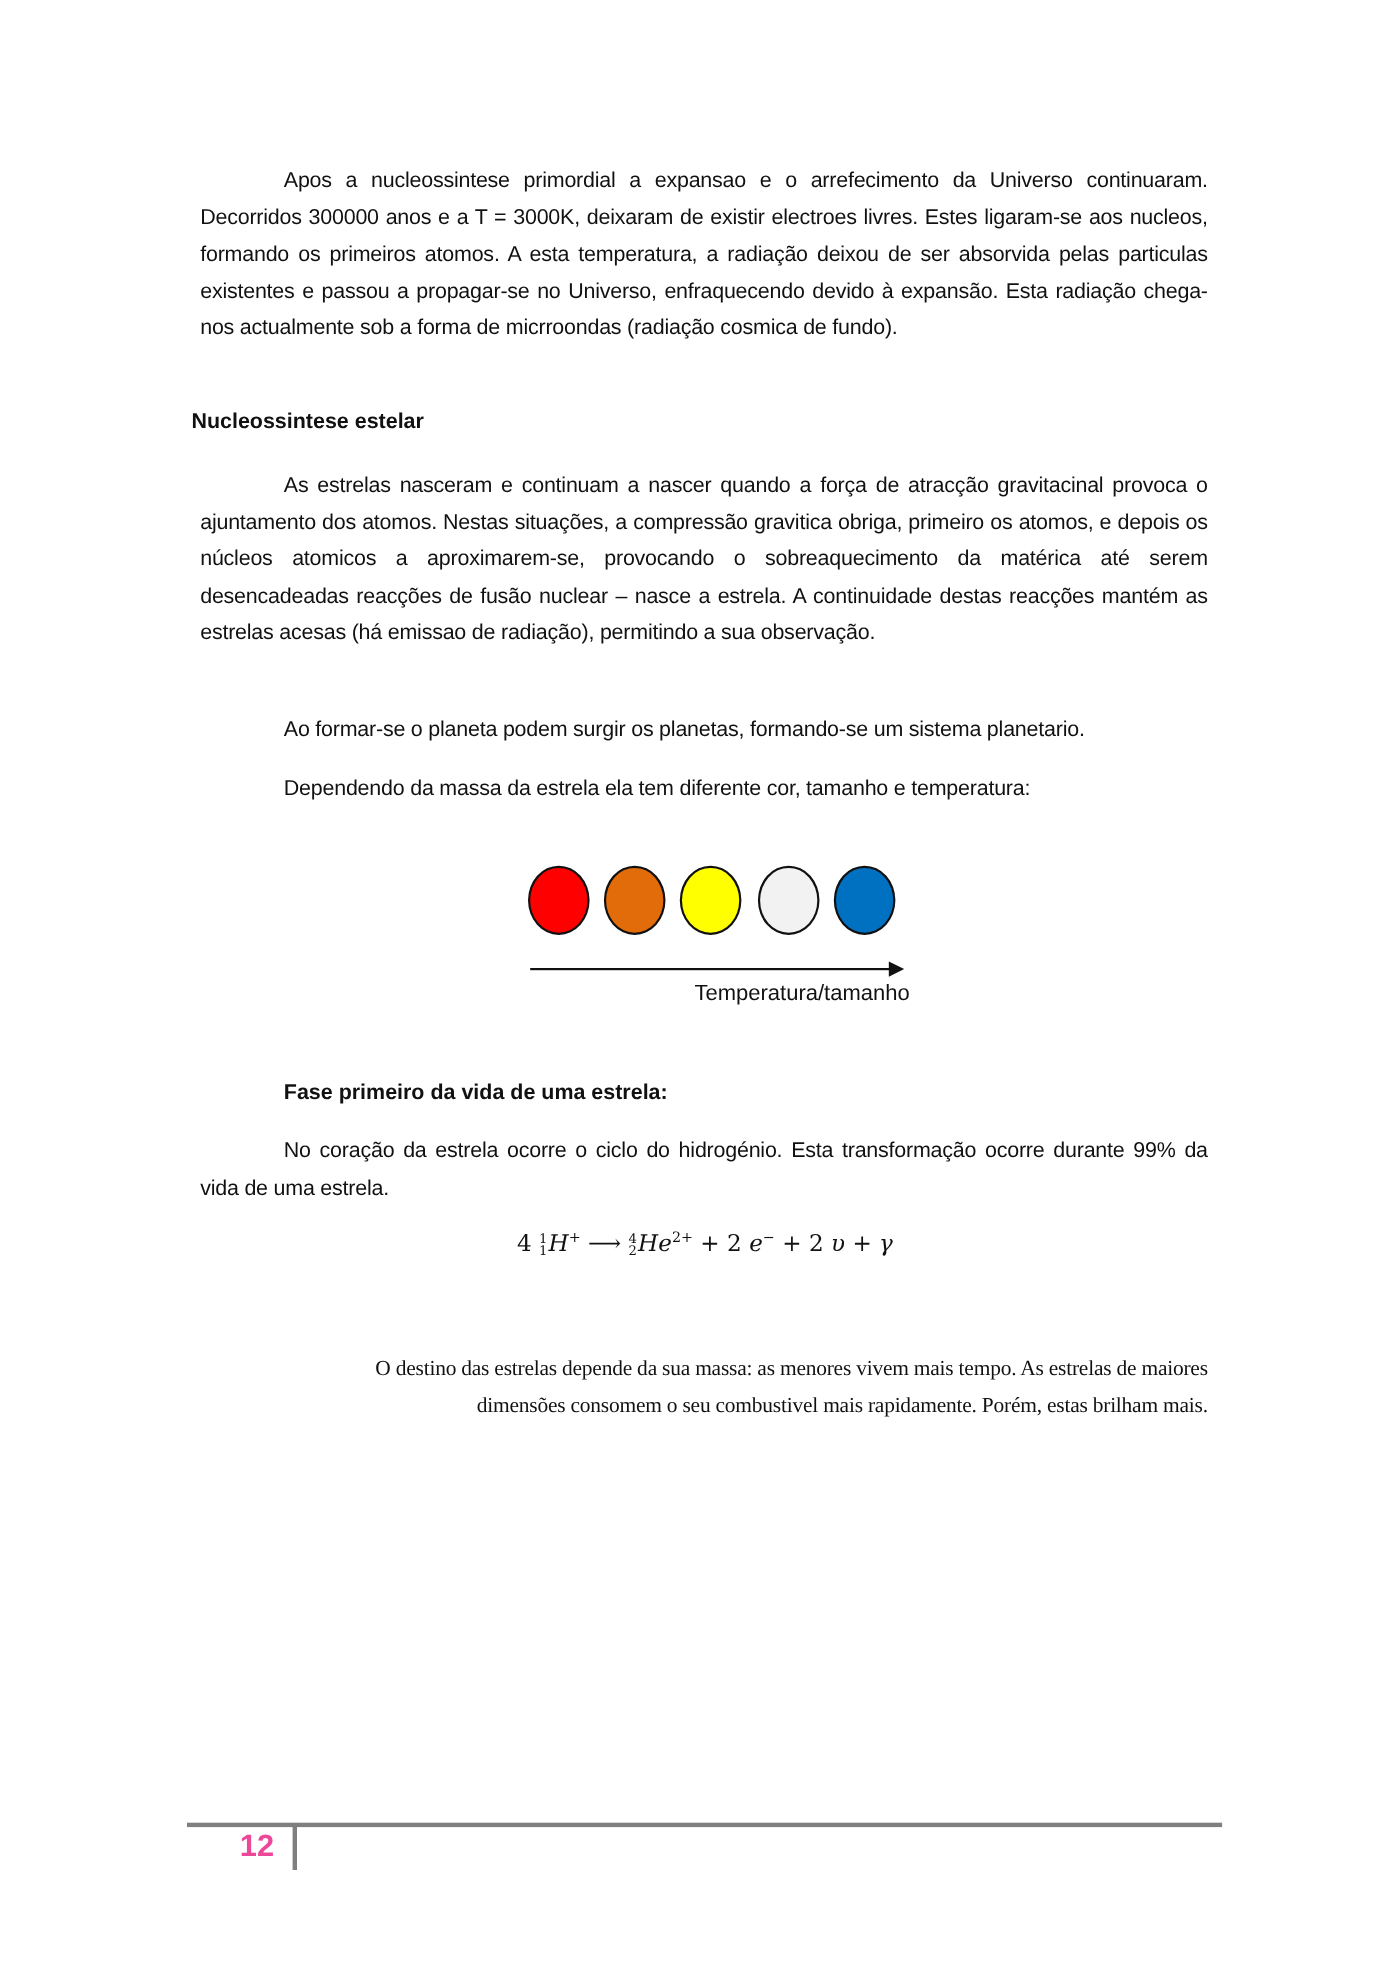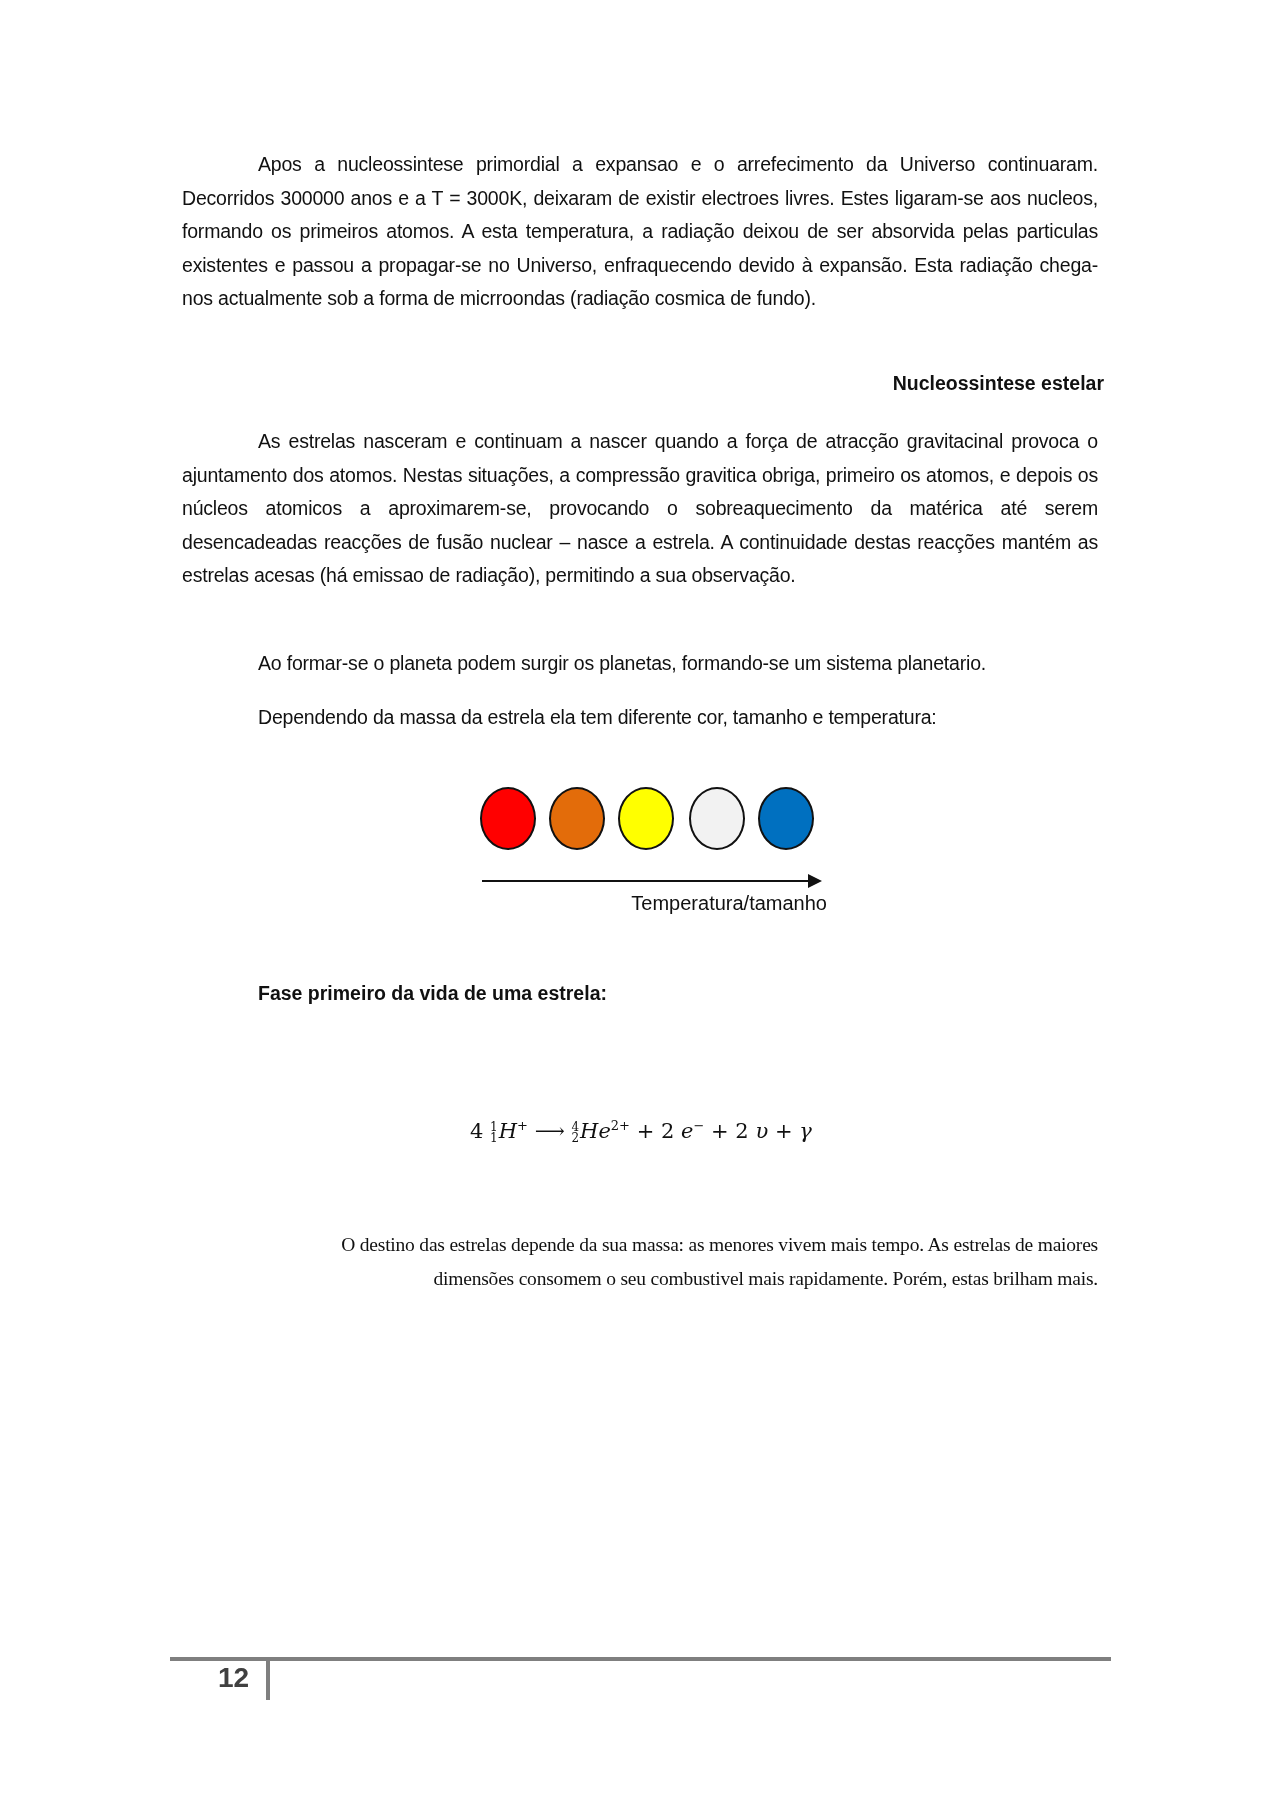--- a/index.html
+++ b/index.html
@@ -2,42 +2,42 @@
 <html><head>
 <meta charset="utf-8">
 <style>
   html, body { margin: 0; padding: 0; background: #ffffff; }
   body { width: 1272px; height: 1800px; position: relative; overflow: hidden;
          font-family: "Liberation Sans", sans-serif; color: #111; }
   .page { position: absolute; left: 0; top: 0; width: 1272px; height: 1800px; border-radius: 21px; }
   .para { position: absolute; left: 182px; width: 916px; font-size: 19.5px; line-height: 33.5px;
           text-align: justify; margin: 0; letter-spacing: -0.2px; }
   .indent { text-indent: 76px; }
-  .heading-center { position: absolute; left: 188px; width: 916px; text-align: right;
+  .heading-center { position: absolute; left: 174px; width: 916px; text-align: left;
                     font-weight: bold; font-size: 19.5px; margin: 0; }
   .heading-bold { position: absolute; left: 258px; font-weight: bold; font-size: 19.5px; margin: 0; }
   .single { position: absolute; left: 258px; font-size: 19.5px; margin: 0; letter-spacing: -0.2px; }
   .circles { position: absolute; left: 480px; top: 787px; width: 345px; height: 70px; }
   .circle { position: absolute; top: 0; width: 56px; height: 63px; border: 2px solid #111;
             border-radius: 50%; box-sizing: border-box; }
   .arrow { position: absolute; left: 482px; top: 880px; width: 330px; height: 2px; background: #111; }
   .arrow-head { position: absolute; left: 808px; top: 874px; width: 0; height: 0;
                 border-top: 7px solid transparent; border-bottom: 7px solid transparent;
                 border-left: 14px solid #111; }
   .arrow-label { position: absolute; left: 482px; width: 345px; top: 892px; text-align: right; font-size: 20px; }
   .equation { position: absolute; left: 470px; top: 1118px; font-family: "DejaVu Serif", serif;
               font-size: 21px; font-style: italic; white-space: nowrap; }
   .equation .up { font-style: normal; }
   .iso { display: inline-block; vertical-align: middle; line-height: 11px; font-size: 12px;
          font-style: normal; text-align: right; margin-right: 1px; }
   .iso span { display: block; }
   sup { font-size: 13px; font-style: normal; }
   .footer-rule { position: absolute; left: 170px; top: 1657px; width: 941px; height: 4px; background: #7f7f7f; }
   .footer-vbar { position: absolute; left: 266px; top: 1660px; width: 4px; height: 40px; background: #7f7f7f; }
-  .page-num { position: absolute; left: 218px; top: 1662px; font-size: 28px; font-weight: bold; color: #404040; }
+  .page-num { position: absolute; left: 218px; top: 1662px; font-size: 28px; font-weight: bold; color: #ec4899; }
 </style>
 </head>
 <body>
 
 <div class="page">
 
   <p class="para indent" style="top:148px;">Apos a nucleossintese primordial a expansao e o arrefecimento da Universo continuaram. Decorridos 300000 anos e a T = 3000K, deixaram de existir electroes livres. Estes ligaram-se aos nucleos, formando os primeiros atomos. A esta temperatura, a radiação deixou de ser absorvida pelas particulas existentes e passou a propagar-se no Universo, enfraquecendo devido à expansão. Esta radiação chega-nos actualmente sob a forma de micrroondas (radiação cosmica de fundo).</p>
 
   <p class="heading-center" style="top:372px;">Nucleossintese estelar</p>
 
@@ -53,20 +53,21 @@
     <div class="circle" style="left:138px;background:#ffff00;"></div>
     <div class="circle" style="left:209px;background:#f2f2f2;"></div>
     <div class="circle" style="left:278px;background:#0070c0;"></div>
   </div>
   <div class="arrow"></div>
   <div class="arrow-head"></div>
   <div class="arrow-label">Temperatura/tamanho</div>
 
   <p class="heading-bold" style="top:982px;">Fase primeiro da vida de uma estrela:</p>
 
+  <p class="para indent" style="top:1030px;">No coração da estrela ocorre o ciclo do hidrogénio. Esta transformação ocorre durante 99% da vida de uma estrela.</p>
 
   <div class="equation">
     <span class="up">4</span>
     <span class="iso"><span>1</span><span>1</span></span><span>H</span><sup>+</sup>
     <span class="up">⟶</span>
     <span class="iso"><span>4</span><span>2</span></span><span>He</span><sup>2+</sup>
     <span class="up">+</span>
     <span class="up">2</span>
     <span>e</span><sup>−</sup>
     <span class="up">+</span>

